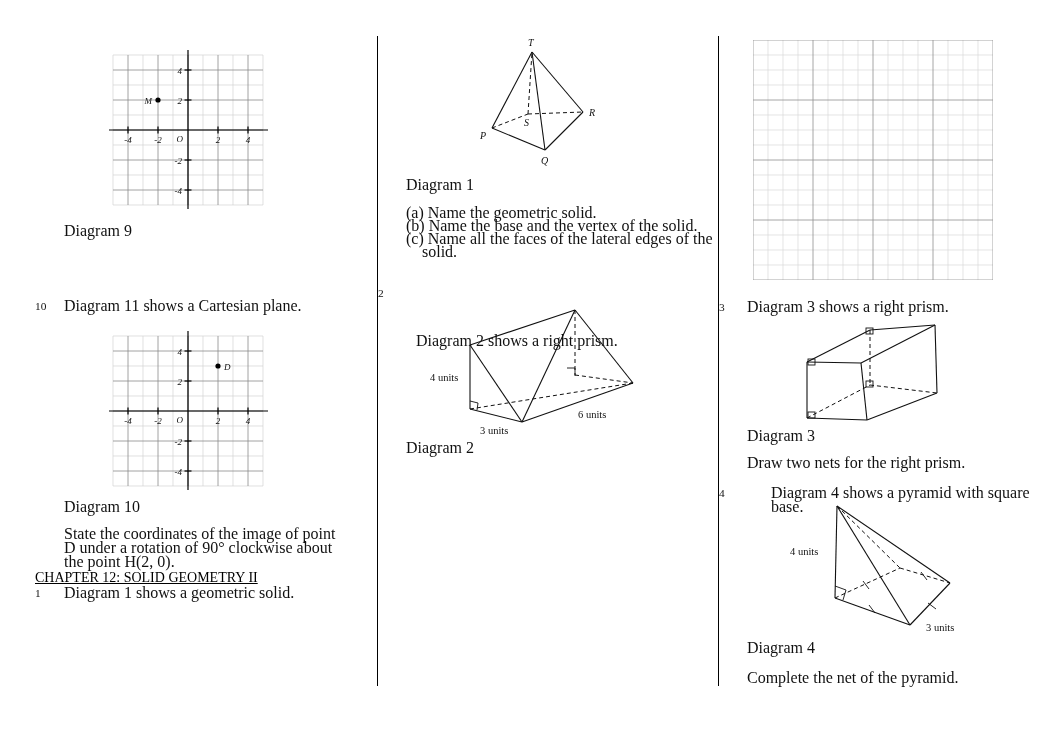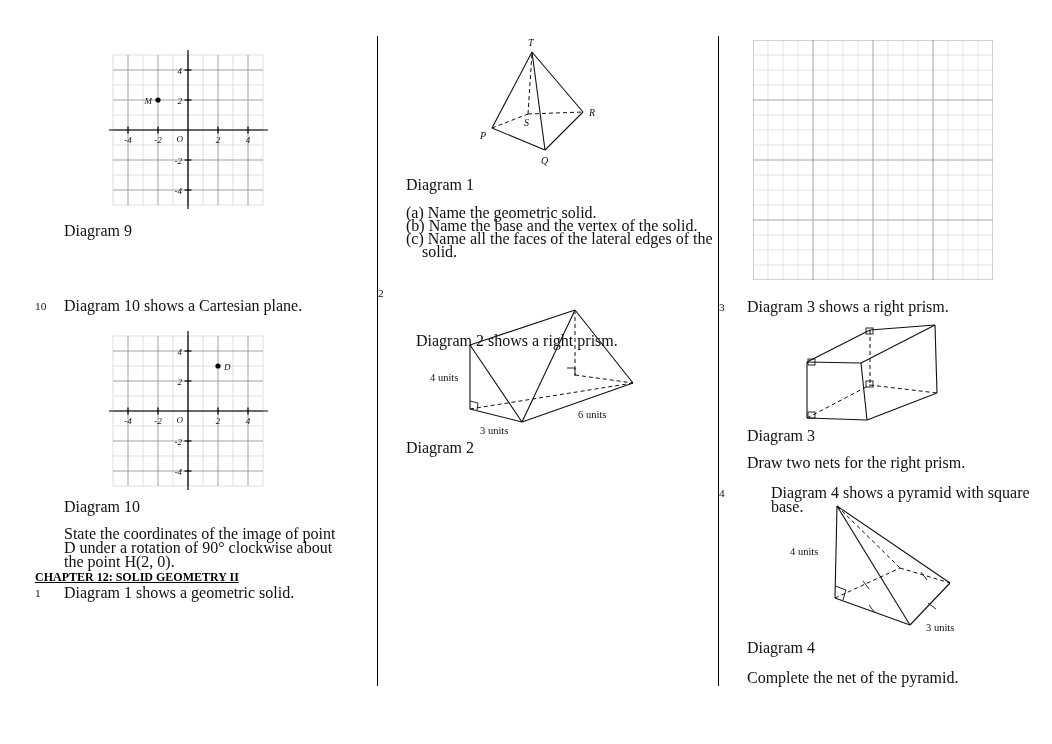--- a/index.html
+++ b/index.html
@@ -6,21 +6,21 @@
   body{width:1052px;height:744px;position:relative;
        font-family:"Liberation Serif", serif;color:#000;}
   .page{position:absolute;left:0;top:0;width:1052px;height:744px;overflow:hidden;}
 
   
   .divider{position:absolute;width:1px;background:#000;}
 
   
   .txt{position:absolute;font-size:16px;line-height:14px;color:#111;}
   .qnum{position:absolute;font-size:11.4px;line-height:14px;color:#111;}
-  .chapter{position:absolute;font-size:12px;font-weight:bold;text-decoration:underline;color:#000;}
+  .chapter{position:absolute;font-size:14px;font-weight:normal;text-decoration:underline;color:#000;}
 
   
   .cart{position:absolute;}
   .cart svg{display:block;}
 
   
   .sqgrid{position:absolute;}
 
   
   .solid{position:absolute;}
@@ -89,21 +89,21 @@
           <text x="171" y="84" font-style="italic">x</text>
           <text x="84" y="-8" font-style="italic">y</text>
           <circle cx="50" cy="50" r="2.6" fill="#000"></circle>
           <text x="44" y="53.5" text-anchor="end" font-style="italic">M</text>
         </g>
     </svg>
   </div>
   <div class="txt" style="left:64px;top:224px;">Diagram 9</div>
 
   <div class="qnum" style="left:35px;top:299px;">10</div>
-  <div class="txt" style="left:64px;top:299px;width:280px;">Diagram 10 shows a Cartesian plane.</div>
+  <div class="txt" style="left:64px;top:299px;width:280px;">Diagram 11 shows a Cartesian plane.</div>
 
   <div class="cart" style="left:108px;top:331px;">
     <svg width="160" height="165" viewBox="0 0 160 165">
       <g id="c2-minor" stroke="#d2d2d2" stroke-width="0.7">
           <line x1="5" y1="5" x2="5" y2="155"></line>
           <line x1="35" y1="5" x2="35" y2="155"></line>
           <line x1="65" y1="5" x2="65" y2="155"></line>
           <line x1="95" y1="5" x2="95" y2="155"></line>
           <line x1="125" y1="5" x2="125" y2="155"></line>
           <line x1="155" y1="5" x2="155" y2="155"></line>

